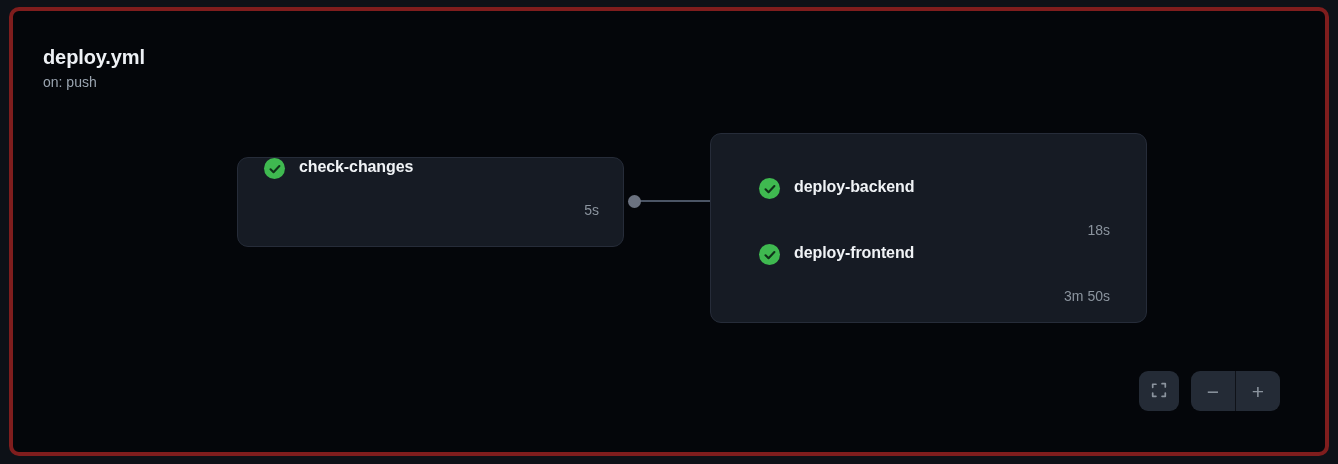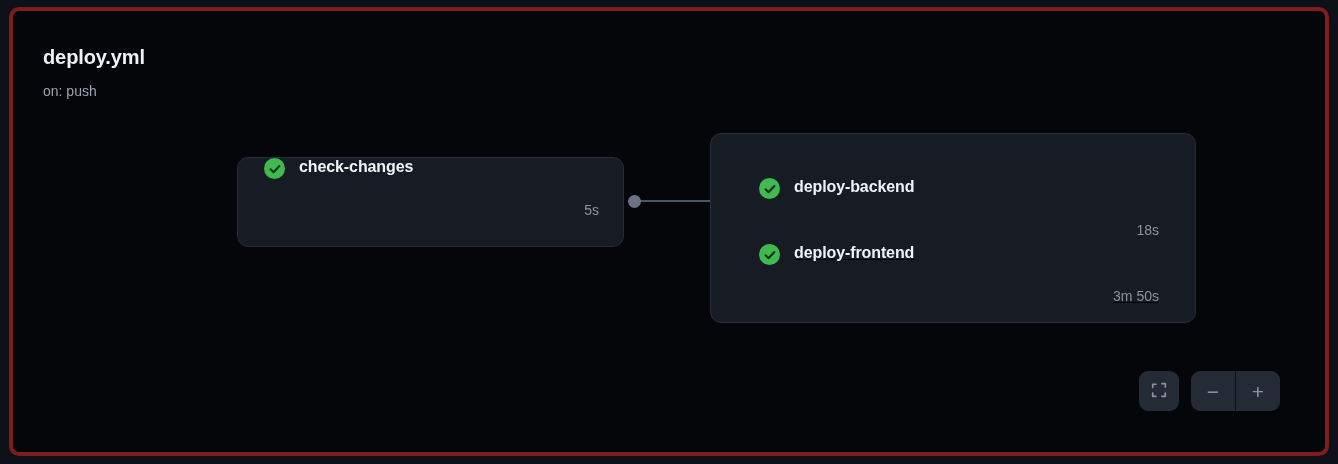--- a/index.html
+++ b/index.html
@@ -39,21 +39,21 @@
     font-size: 20px;
     font-weight: bold;
     color: #eef1f5;
     letter-spacing: -0.1px;
     line-height: 26px;
   }
   .graph-subtitle {
     font-size: 14px;
     color: #9aa4b0;
     line-height: 20px;
-    margin-top: 11px;
+    margin-top: 2px;
   }
 
   
   .graph-canvas {
     position: absolute;
     inset: 0;
   }
 
   
   .node {
@@ -69,34 +69,34 @@
     top: 146px;
     width: 387px;
     height: 90px;
   }
   .node-single .job-row { height: 100%; }
 
   
   .node-group {
     left: 697px;
     top: 122px;
-    width: 486px;
+    width: 437px;
     height: 190px;
     padding: 44px 0 0 0;
   }
 
   
   .job-row {
     display: flex;
     align-items: flex-start;
     padding: 0 24px 0 26px;
     height: 46px;
   }
   .node-group .job-row { padding-left: 48px; padding-right: 36px; }
-  .node-group .job-row + .job-row { margin-top: 20px; text-decoration: underline; }
+  .node-group .job-row + .job-row { margin-top: 20px; }
 
   .status-icon {
     flex: 0 0 auto;
     width: 21px;
     height: 21px;
     border-radius: 50%;
     background: #3fb950;
     position: relative;
   }
   .status-icon svg {

